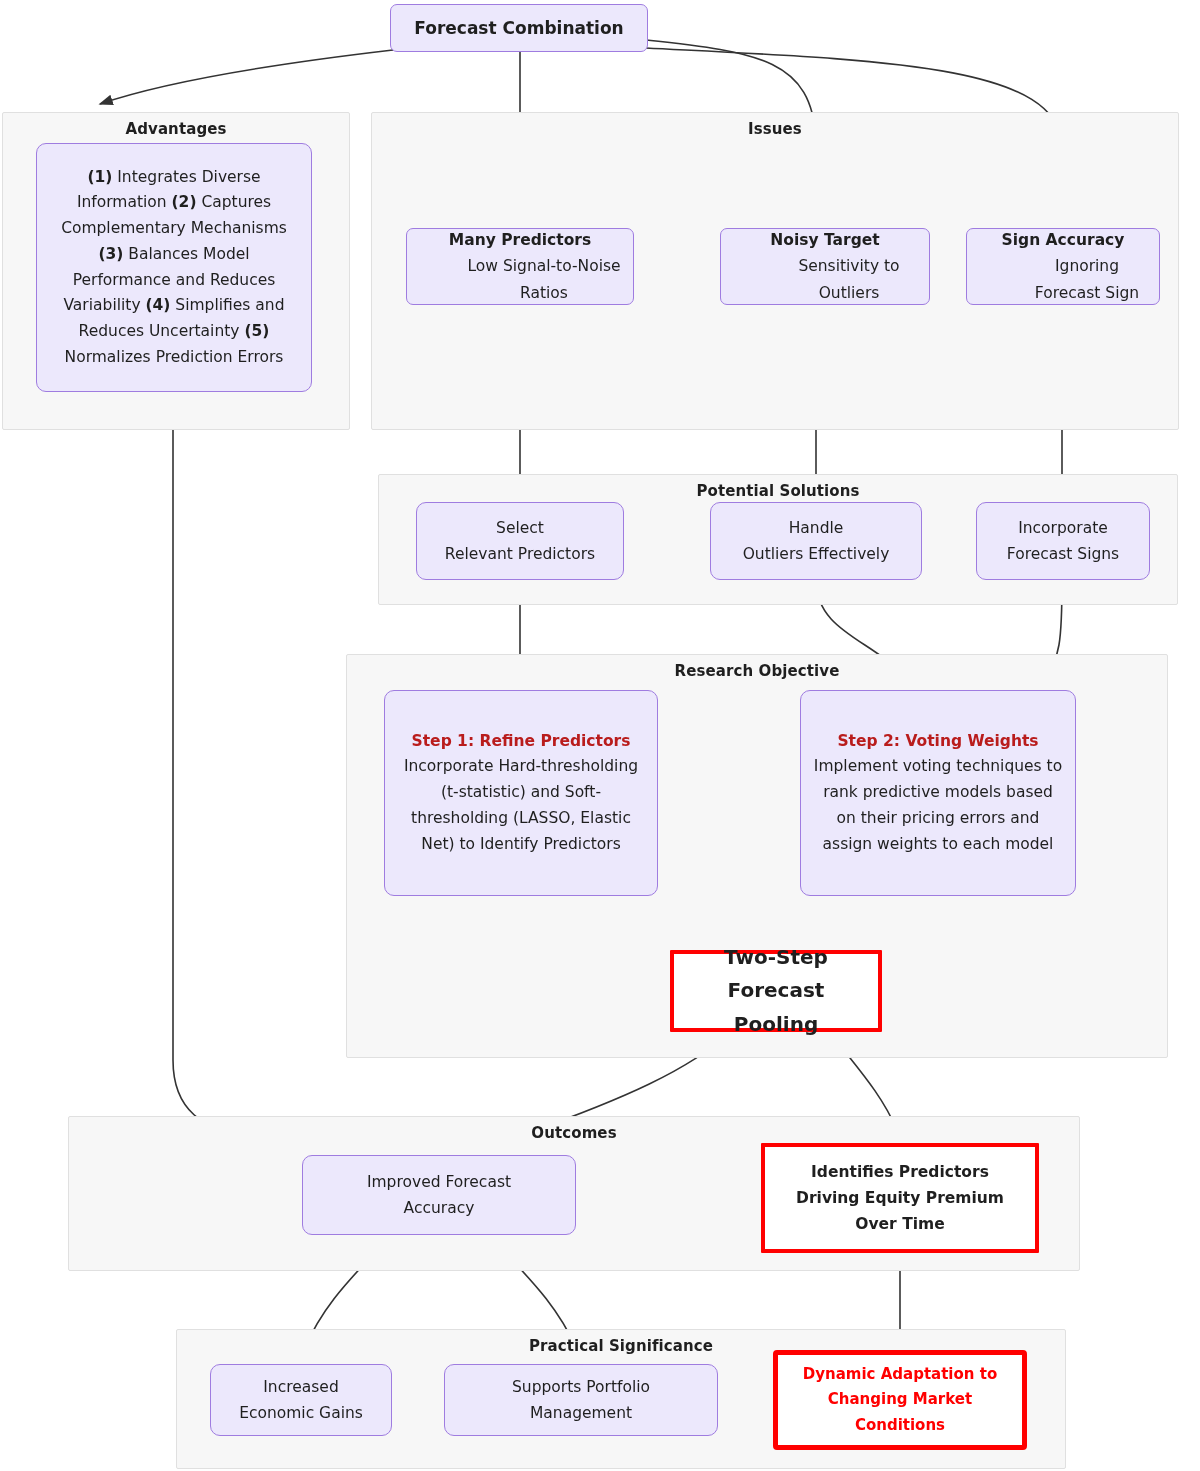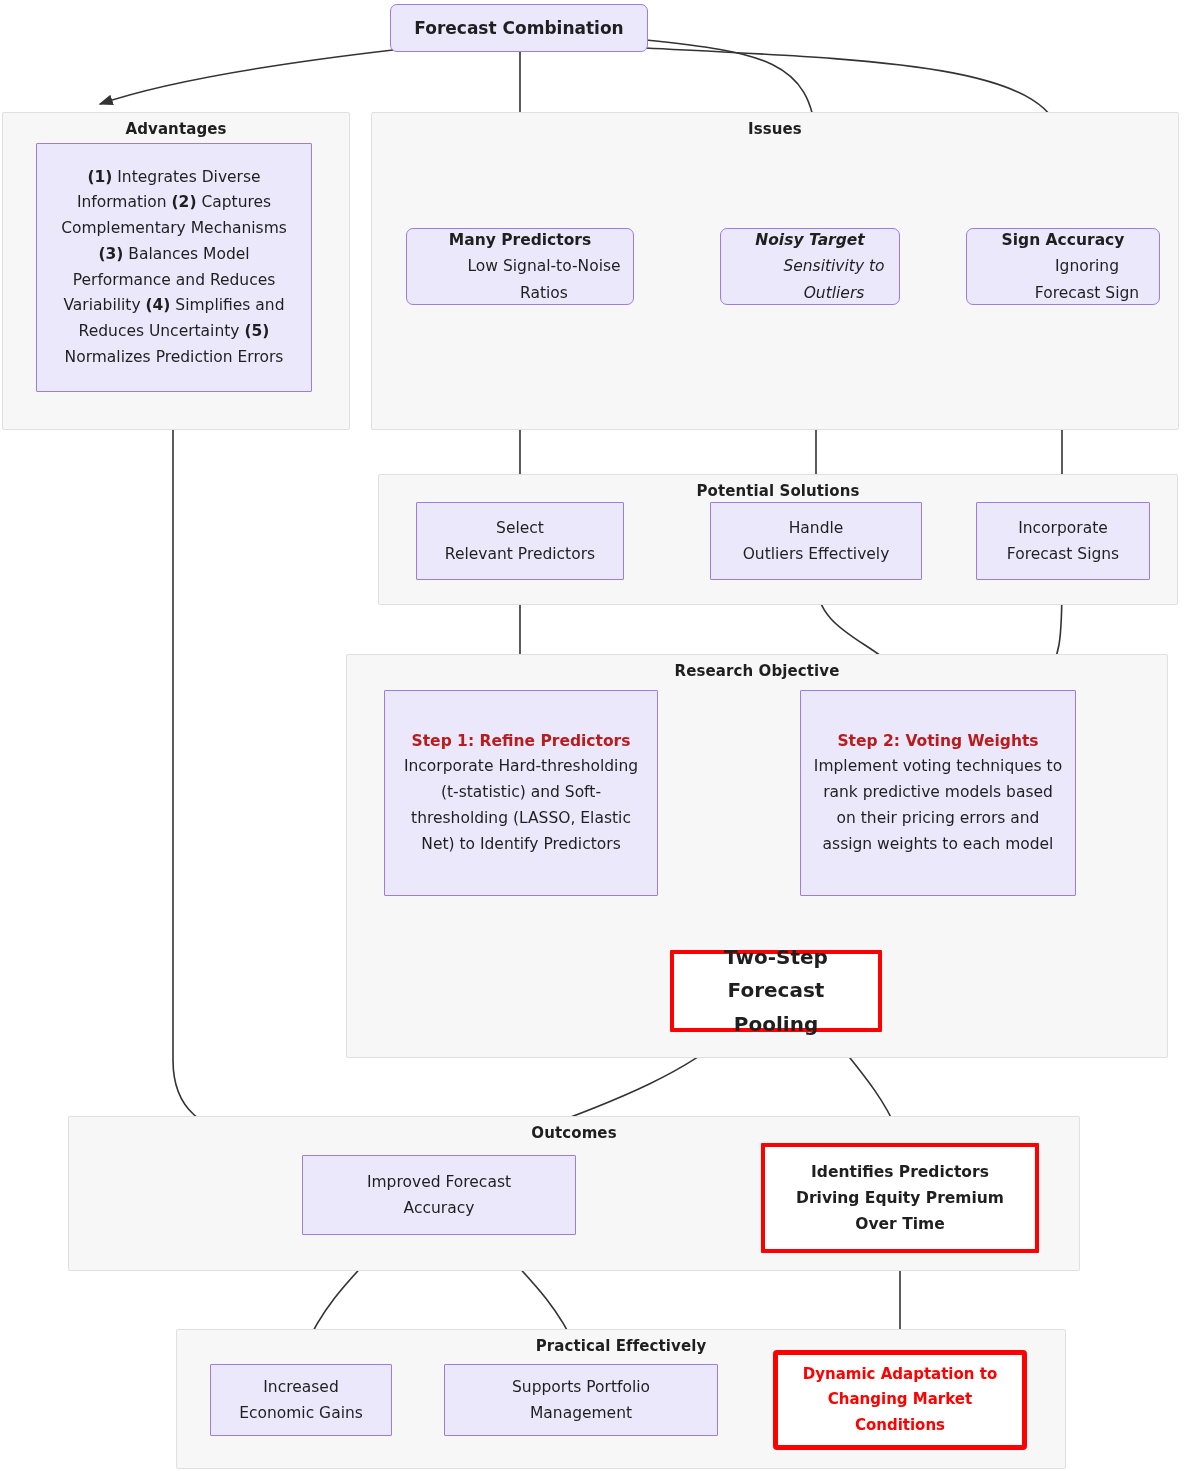--- a/index.html
+++ b/index.html
@@ -56,21 +56,21 @@
     justify-content: center;
     text-align: center;
     background: #ece8fc;
     border: 1.4px solid #9f7ce0;
     color: #1f1f1f;
     font-size: 15.5px;
     line-height: 1.68;
     padding: 4px 8px;
   }
   .node.rounded { border-radius: 7px; }
-  .node.square  { border-radius: 1px; }
+  .node.square  { border-radius: 10px; }
 
   .node .ttl {
     font-weight: bold;
   }
   .node .ttl-red {
     font-weight: bold;
     color: #b91c1c;
   }
   .node .sub { font-weight: normal; margin-left: 48px; }
 
@@ -161,37 +161,37 @@
 
   <div class="cluster" style="left:346px; top:654px; width:822px; height:404px;">
     <div class="cluster-title">Research Objective</div>
   </div>
 
   <div class="cluster" style="left:68px; top:1116px; width:1012px; height:155px;">
     <div class="cluster-title">Outcomes</div>
   </div>
 
   <div class="cluster" style="left:176px; top:1329px; width:890px; height:140px;">
-    <div class="cluster-title">Practical Effectively</div>
+    <div class="cluster-title">Practical Significance</div>
   </div>
 
   <div class="node rounded" style="left:390px; top:4px; width:258px; height:48px; font-size:17px;">
     <span class="ttl">Forecast Combination</span>
   </div>
 
   <div class="node square para" style="left:36px; top:143px; width:276px; height:249px;">
     <span><b>(1)</b> Integrates Diverse Information <b>(2)</b> Captures Complementary Mechanisms <b>(3)</b> Balances Model Performance and Reduces Variability <b>(4)</b> Simplifies and Reduces Uncertainty <b>(5)</b> Normalizes Prediction Errors</span>
   </div>
 
   <div class="node rounded" style="left:406px; top:228px; width:228px; height:77px;">
     <span class="ttl">Many Predictors</span>
     <span class="sub">Low Signal-to-Noise Ratios</span>
   </div>
 
-  <div class="node rounded" style="left:720px; top:228px; width:180px; height:77px;font-style:italic;">
+  <div class="node rounded" style="left:720px; top:228px; width:210px; height:77px;">
     <span class="ttl">Noisy Target</span>
     <span class="sub">Sensitivity to Outliers</span>
   </div>
 
   <div class="node rounded" style="left:966px; top:228px; width:194px; height:77px;">
     <span class="ttl">Sign Accuracy</span>
     <span class="sub">Ignoring Forecast Sign</span>
   </div>
 
   <div class="node square" style="left:416px; top:502px; width:208px; height:78px;">

